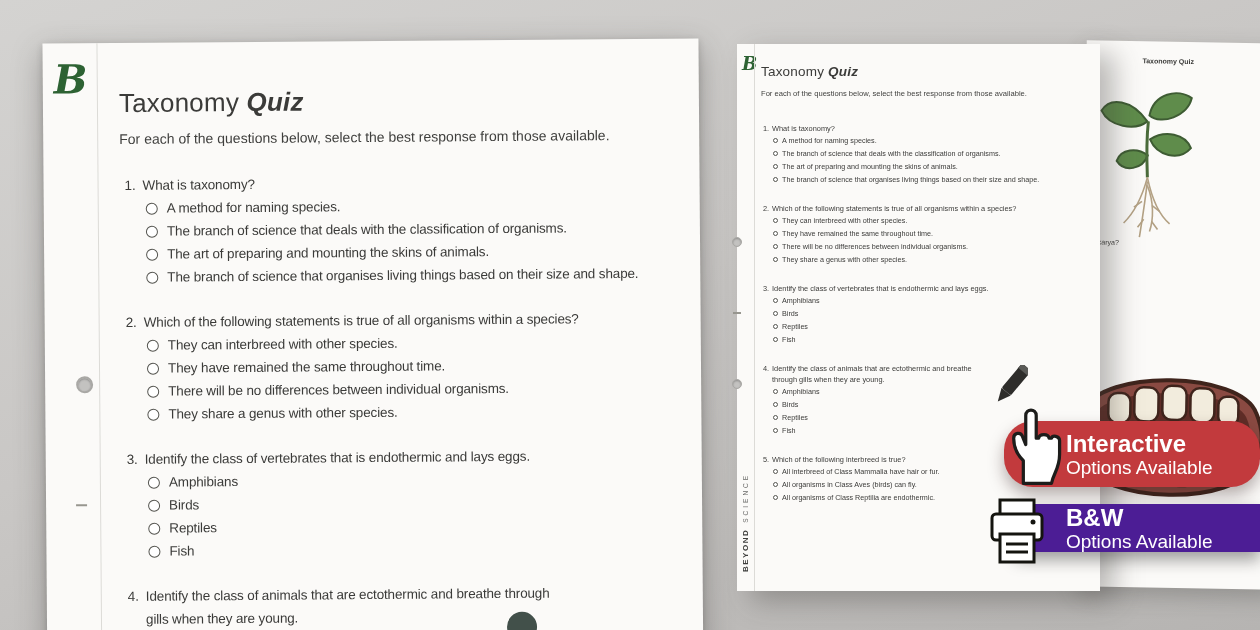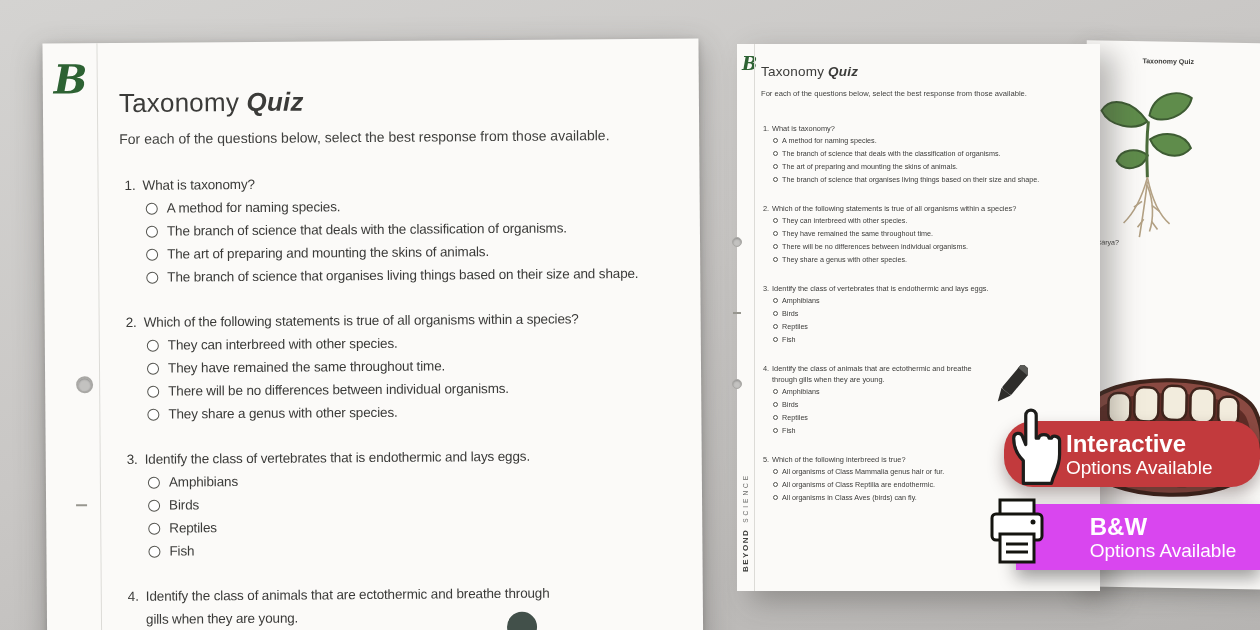--- a/index.html
+++ b/index.html
@@ -98,22 +98,22 @@
   .bp-plant { position:absolute; left:8px; top:40px; width:110px; height:170px; }
   .bp-mouth { position:absolute; left:-10px; top:300px; width:200px; height:190px; }
 
   
   .badge { position:absolute; display:flex; align-items:center; color:#fff; z-index:6; }
   .badge-interactive {
     left:1004px; top:421px; width:256px; height:66px;
     background:#c23a3d; box-shadow:0 8px 16px rgba(50,25,25,.35);border-radius:29px;
   }
   .badge-bw {
-    left:1016px; top:504px; width:244px; height:66px;
-    background:#d946ef; box-shadow:0 8px 16px rgba(20,20,20,.4);justify-content:center;
+    left:1016px; top:504px; width:244px; height:48px;
+    background:#4c1d95; box-shadow:0 8px 16px rgba(20,20,20,.4);
   }
   .badge-text { margin-left:62px; }
   .badge-bw .badge-text { margin-left:50px; }
   .badge-title { font-size:24px; font-weight:700; line-height:27px; }
   .badge-sub { font-size:19px; line-height:22px; font-weight:400; }
 
   .hand-wrap { position:absolute; left:-12px; top:-56px; width:84px; height:146px; }
   .pencil-svg { position:absolute; left:0; top:0; }
   .hand-svg { position:absolute; left:12px; top:26px; }
   .printer-wrap { position:absolute; left:-30px; top:-10px; width:62px; height:78px; }
@@ -362,29 +362,29 @@
           </div>
       </div>
 
       <div class="q">
         <div class="q-line">
           <span class="q-num">5.</span>
           <span class="q-text">Which of the following interbreed is true?</span>
         </div>
         <div class="opt">
             <span class="radio"></span>
-            <span class="opt-label">All organisms of Class Mammalia genus hair or fur.</span>
+            <span class="opt-label">All interbreed of Class Mammalia have hair or fur.</span>
+          </div>
+        <div class="opt">
+            <span class="radio"></span>
+            <span class="opt-label">All organisms in Class Aves (birds) can fly.</span>
           </div>
         <div class="opt">
             <span class="radio"></span>
             <span class="opt-label">All organisms of Class Reptilia are endothermic.</span>
-          </div>
-        <div class="opt">
-            <span class="radio"></span>
-            <span class="opt-label">All organisms in Class Aves (birds) can fly.</span>
           </div>
       </div>
 
     </div>
   </div>
 
   <div class="brand-vertical">
     <b>BEYOND</b>
     <span>SCIENCE</span>
   </div>

